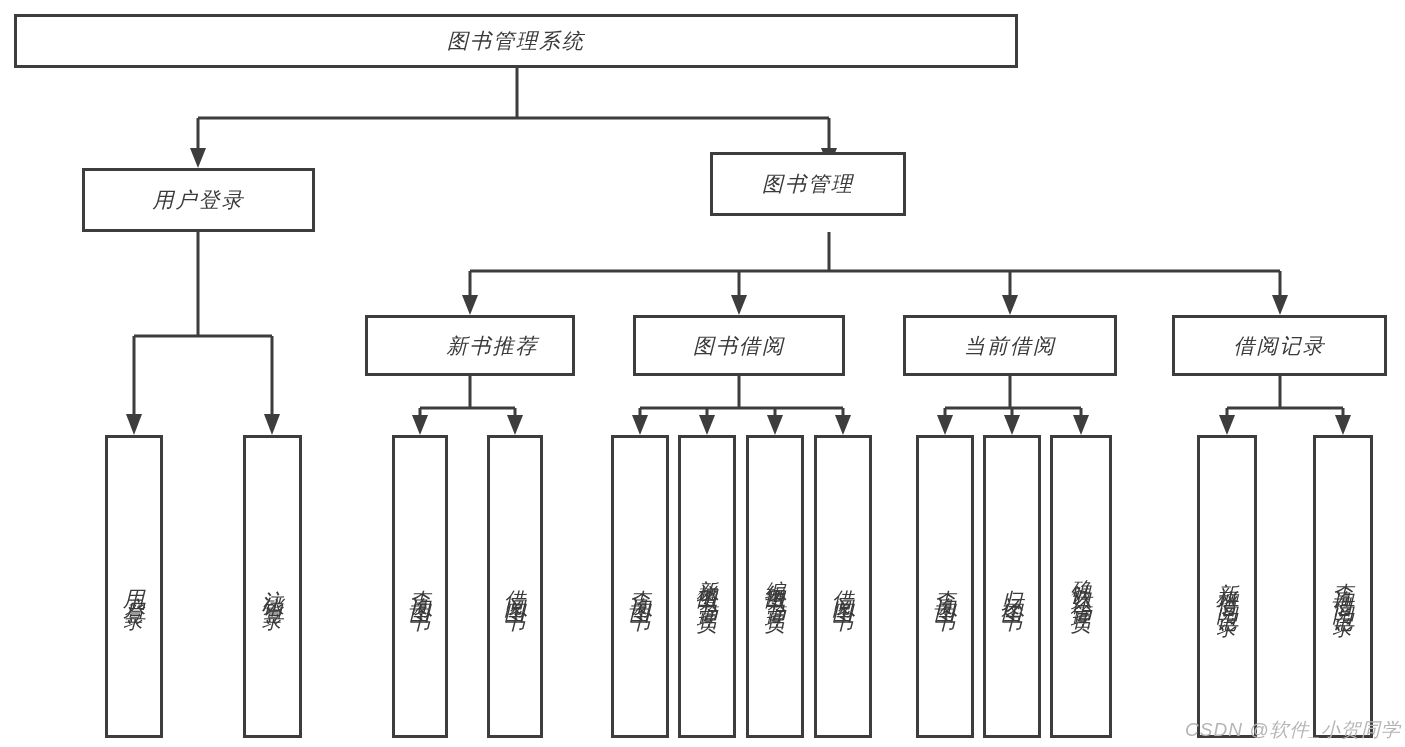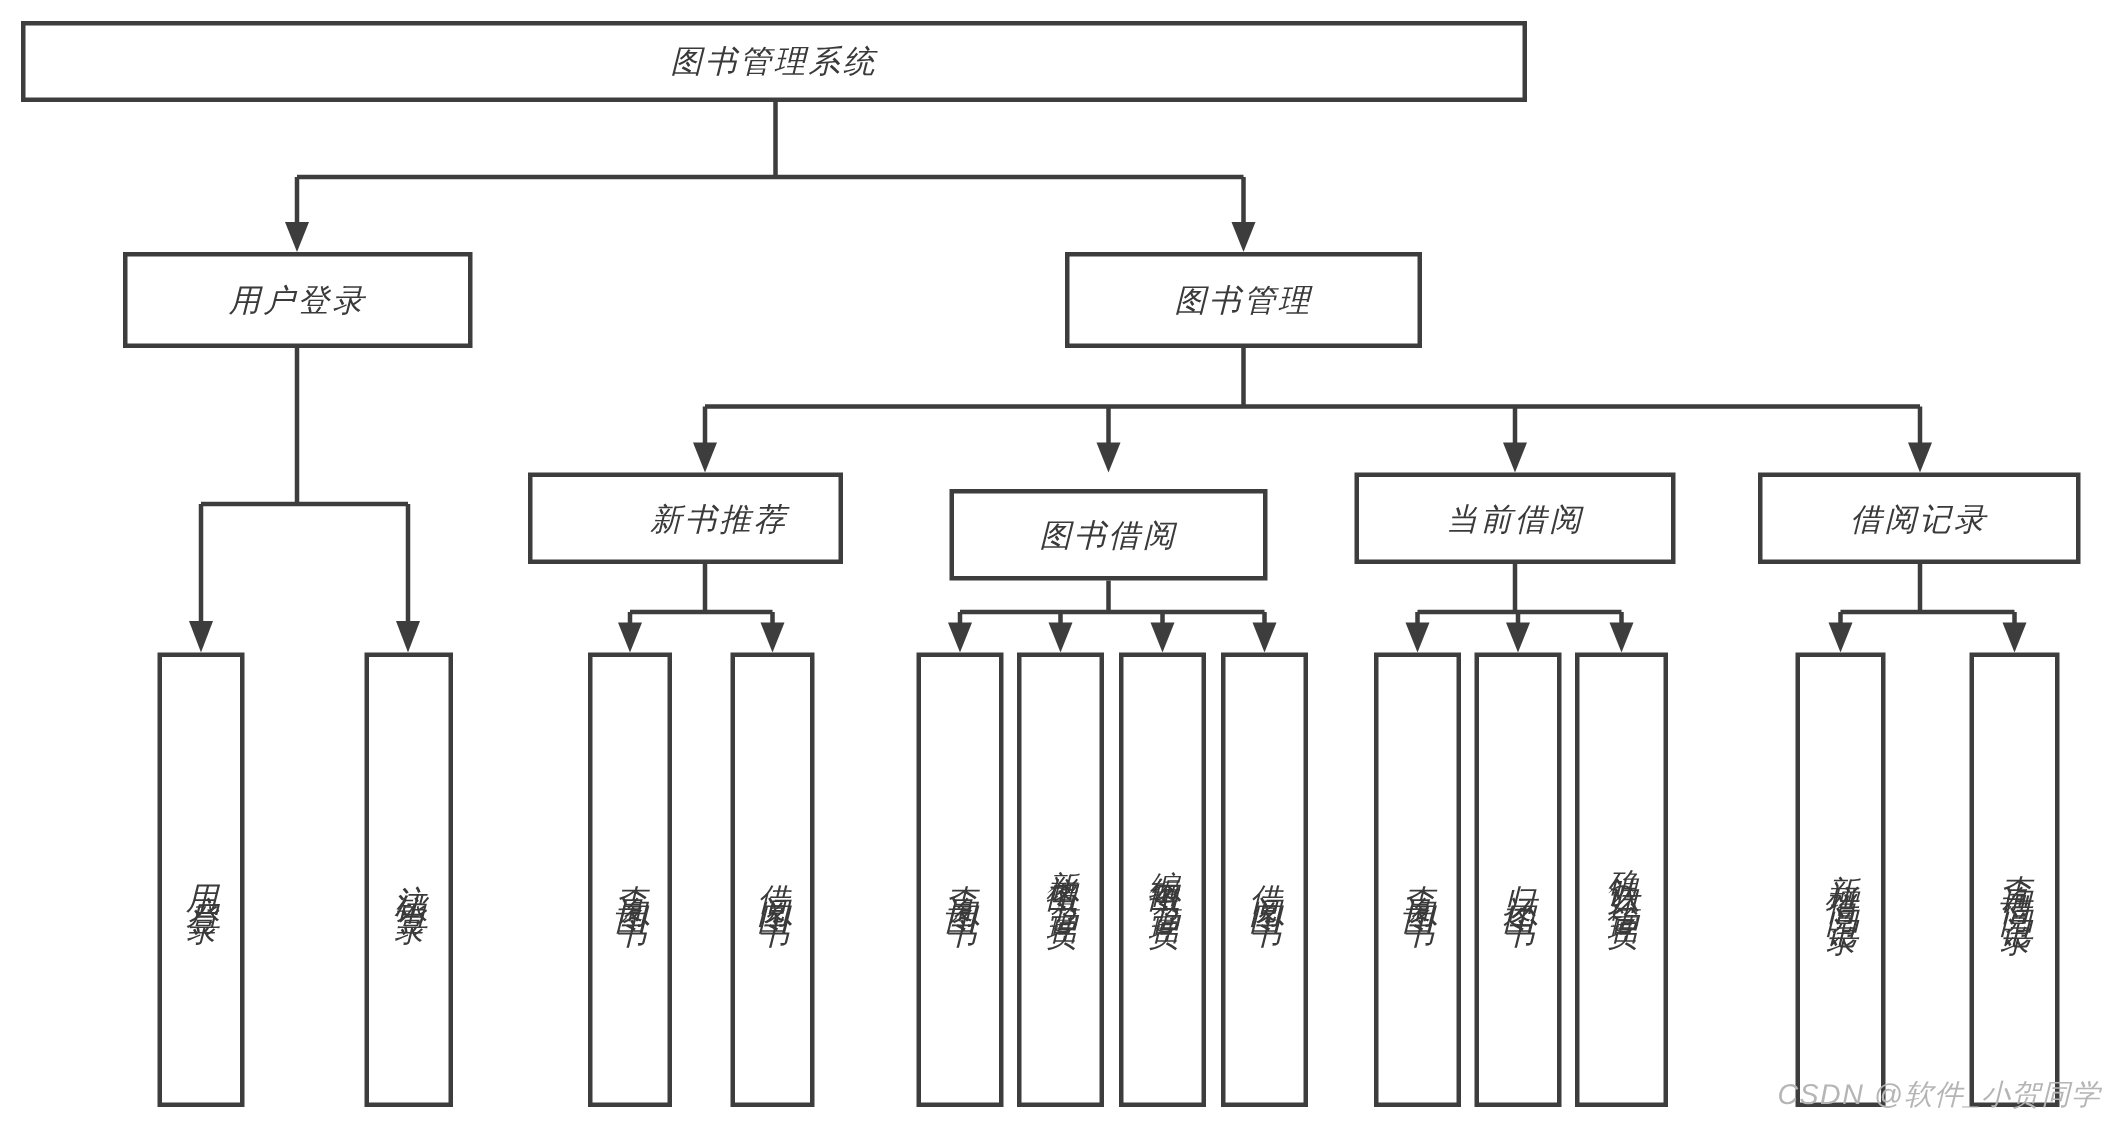--- a/index.html
+++ b/index.html
@@ -96,24 +96,24 @@
       <polygon points="1004,415 1020,415 1012,435"></polygon>
       <polygon points="1073,415 1089,415 1081,435"></polygon>
       <polygon points="1219,415 1235,415 1227,435"></polygon>
       <polygon points="1335,415 1351,415 1343,435"></polygon>
     </g>
   </svg>
 
   <div class="node" style="left:14px;top:14px;width:1004px;height:54px;">图书管理系统</div>
 
   <div class="node" style="left:82px;top:168px;width:233px;height:64px;">用户登录</div>
-  <div class="node" style="left:710px;top:168px;width:238px;height:64px;">图书管理</div>
+  <div class="node" style="left:710px;top:152px;width:196px;height:64px;">图书管理</div>
 
-  <div class="node" style="left:352px;top:315px;width:210px;height:61px;padding-left:45px;">新书推荐</div>
-  <div class="node" style="left:633px;top:315px;width:212px;height:61px;margin-top:11px;">图书借阅</div>
+  <div class="node" style="left:365px;top:315px;width:210px;height:61px;padding-left:45px;">新书推荐</div>
+  <div class="node" style="left:633px;top:315px;width:212px;height:61px;">图书借阅</div>
   <div class="node" style="left:903px;top:315px;width:214px;height:61px;">当前借阅</div>
   <div class="node" style="left:1172px;top:315px;width:215px;height:61px;">借阅记录</div>
 
   <div class="leaf" style="left:105px;width:58px;">用户登录</div>
   <div class="leaf" style="left:243px;width:59px;">注销登录</div>
 
   <div class="leaf" style="left:392px;width:56px;">查询图书</div>
   <div class="leaf" style="left:487px;width:56px;">借阅图书</div>
 
   <div class="leaf" style="left:611px;width:58px;">查询图书</div>

